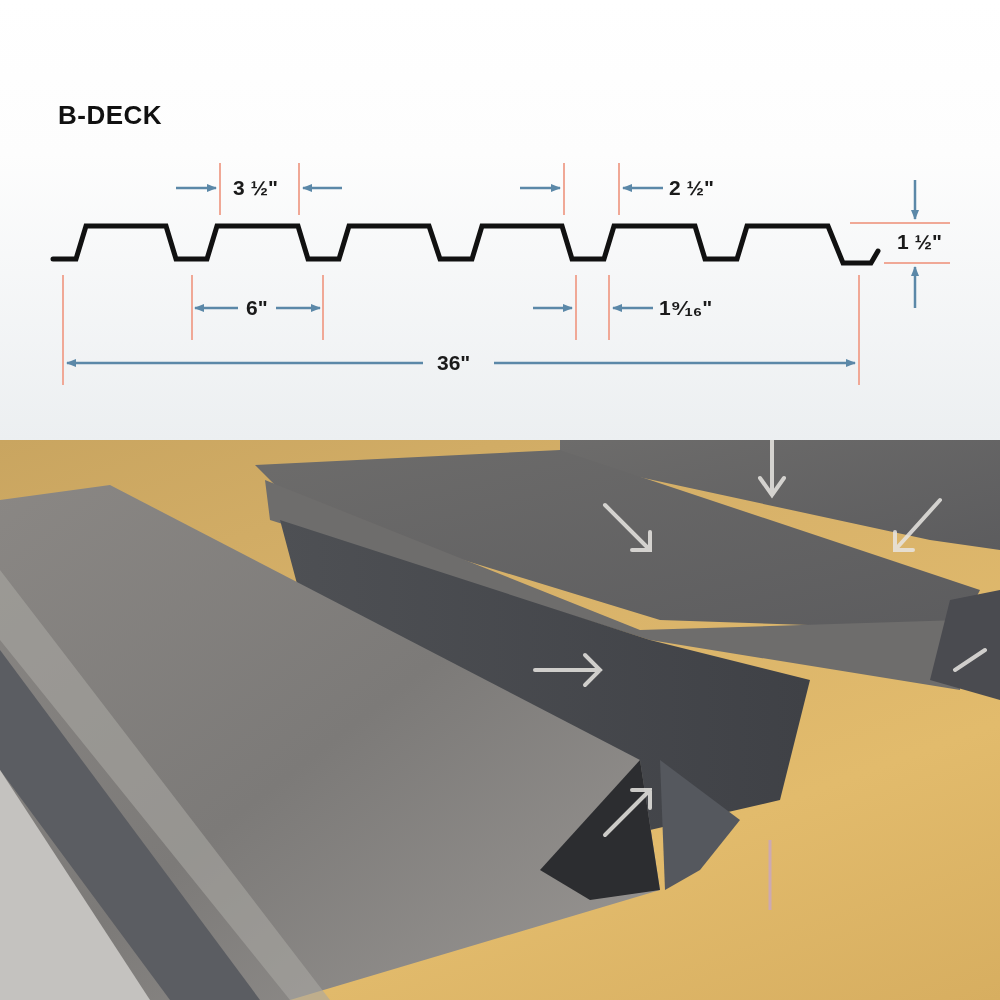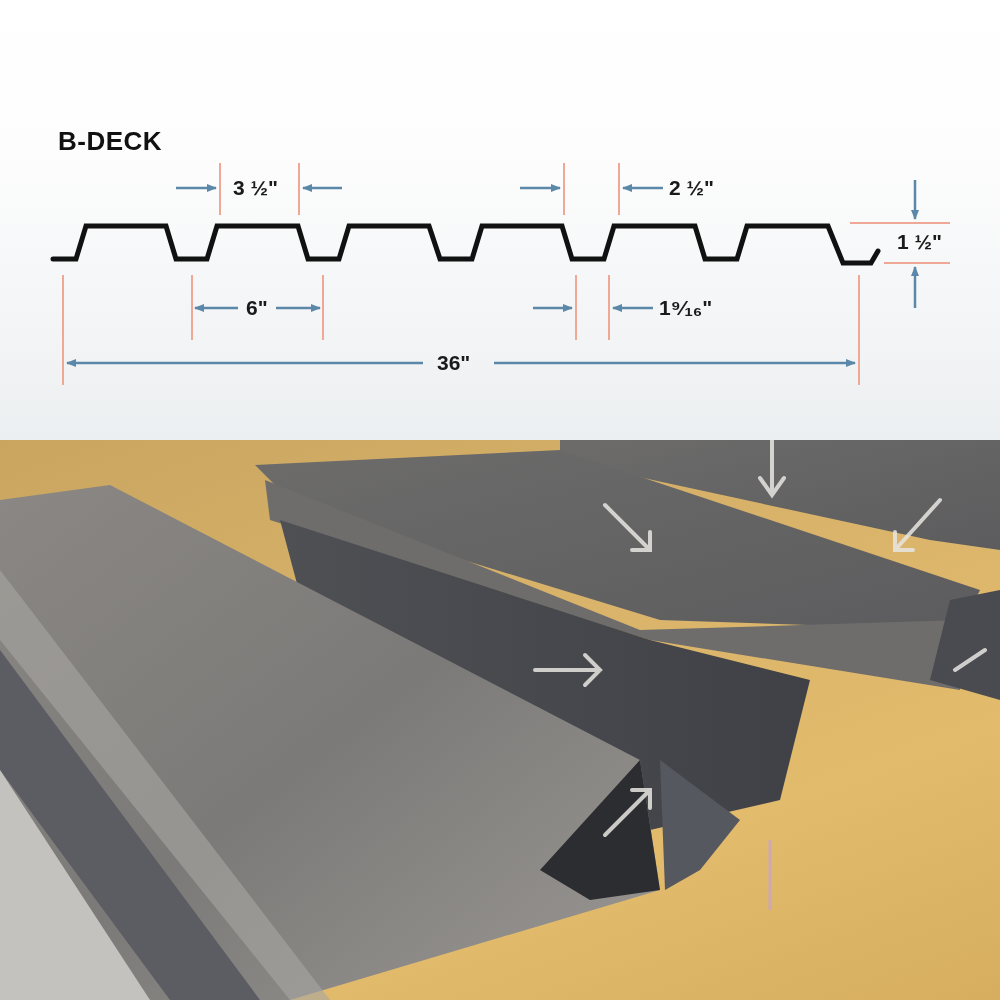--- a/index.html
+++ b/index.html
@@ -1,18 +1,18 @@
 <!DOCTYPE html>
 <html><head>
 <meta charset="utf-8">
 <style>
   html, body { margin:0; padding:0; }
   body { width:1000px; height:1000px; position:relative; overflow:hidden; background:#fff; font-family:"Liberation Sans", sans-serif; }
   .diagram { position:absolute; left:0; top:0; width:1000px; height:440px; background:linear-gradient(#ffffff 0%, #fdfdfd 35%, #eceff1 100%); }
-  .title { position:absolute; left:58px; top:100px; font-size:26px; font-weight:bold; color:#111; letter-spacing:0.5px;margin-top:26px; }
+  .title { position:absolute; left:58px; top:100px; font-size:26px; font-weight:bold; color:#111; letter-spacing:0.5px; }
   .lbl { position:absolute; font-size:21px; font-weight:bold; color:#1a1a1a; white-space:nowrap; }
   svg.dim { position:absolute; left:0; top:0; }
   .photo { position:absolute; left:0; top:440px; width:1000px; height:560px; overflow:hidden;
     background:linear-gradient(160deg, #c9a560 0%, #d9b36a 40%, #e2bb6c 70%, #d7ae60 100%); }
 </style>
 </head>
 <body>
 
 <div class="diagram">
   <div class="title">B-DECK</div>

